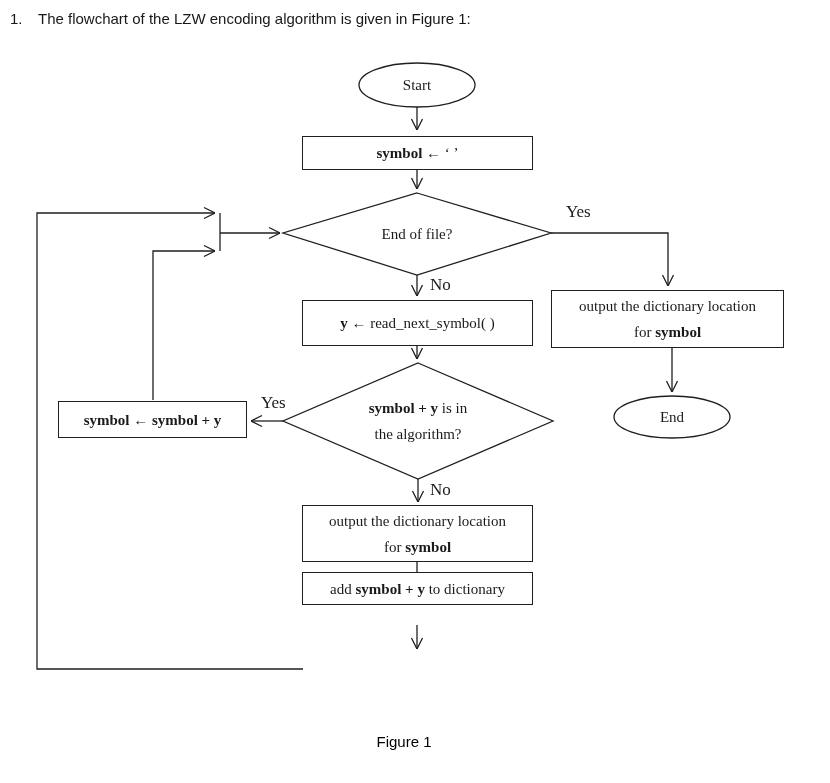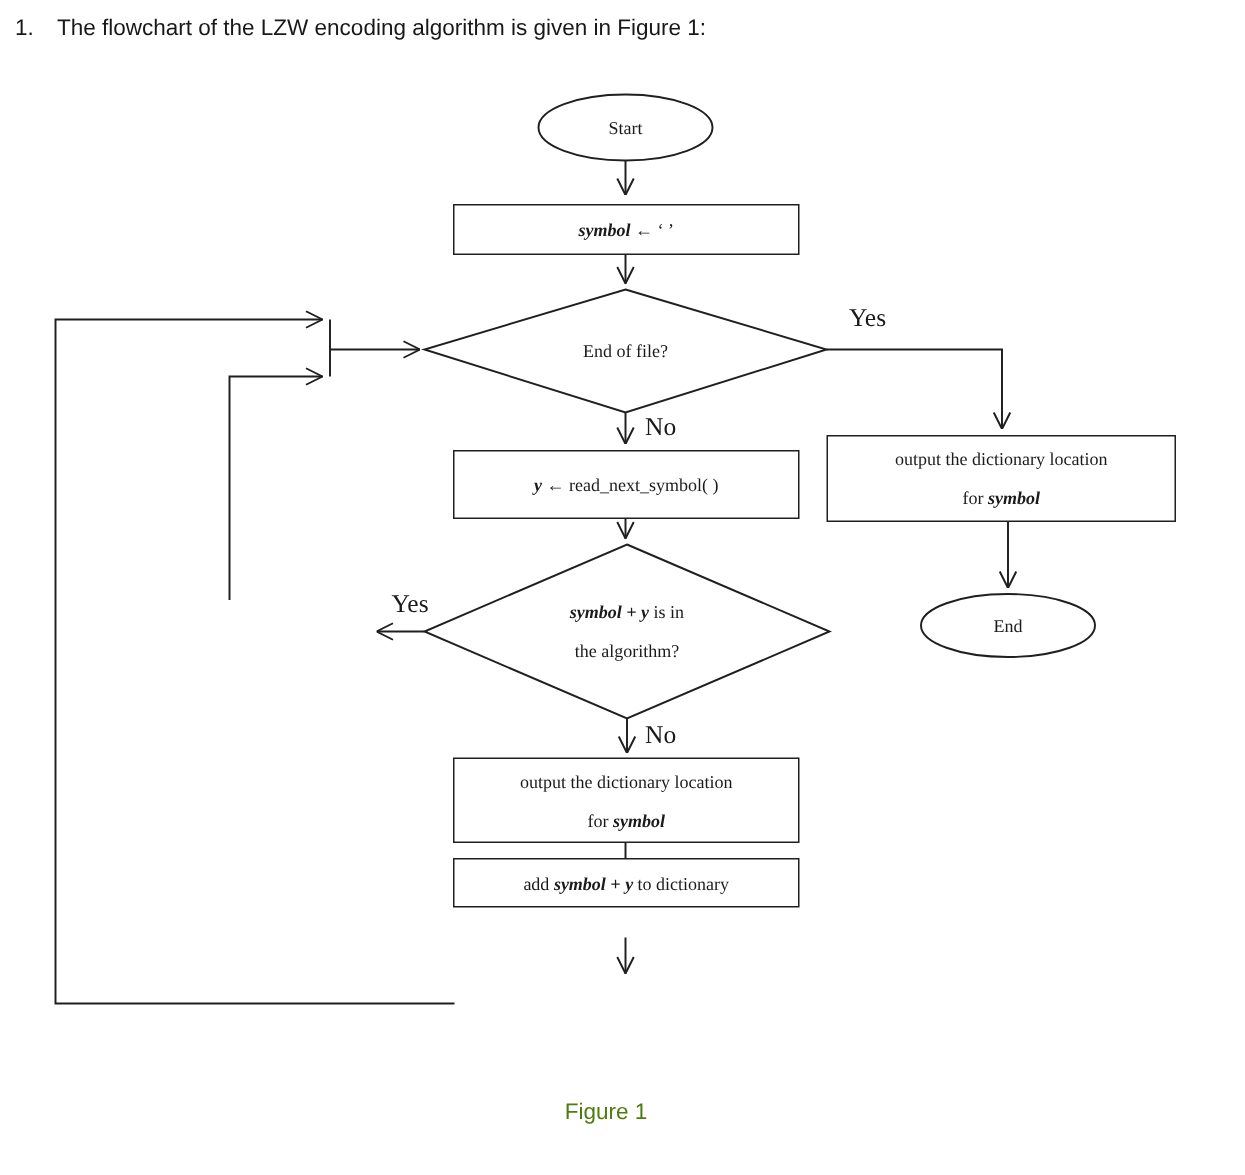--- a/index.html
+++ b/index.html
@@ -23,41 +23,41 @@
   }
   .doc-title .num { width: 28px; }
   svg.wires { position: absolute; left: 0; top: 0; }
   .node {
     position: absolute;
     display: flex;
     flex-direction: column;
     align-items: center;
     justify-content: center;
     text-align: center;
-    font-size: 12px;
+    font-size: 15px;
     line-height: 26px;
     box-sizing: border-box;
     white-space: nowrap;
   }
   .rectbox { border: 1.4px solid #1f1f1f; background: #ffffff; }
-  .bi { font-weight: bold; font-style: italic; }
+  .bi { font-weight: bold; }
   .edge-label {
     position: absolute;
     font-size: 17px;
     line-height: 20px;
   }
   .figure-caption {
     position: absolute;
     left: 304px;
     top: 733px;
     width: 200px;
     text-align: center;
     font-family: "Liberation Sans", sans-serif;
     font-size: 15px;
-    color: #4d7c0f;
+    color: #000000;
   }
 </style>
 </head>
 <body>
 
 <div class="canvas">
 
   <div class="doc-title">
     <span class="num">1.</span>
     <span>The flowchart of the LZW encoding algorithm is given in Figure 1:</span>
@@ -128,20 +128,23 @@
 
   <div class="node" style="left:614px;top:396px;width:116px;height:42px;text-align:center;">
     <span>End</span>
   </div>
 
   <div class="node" style="left:318px;top:393px;width:200px;height:56px;">
     <div><span class="bi">symbol + y</span><span> is in</span></div>
     <div>the algorithm?</div>
   </div>
 
+  <div class="node rectbox bi" style="left:58px;top:401px;width:189px;height:37px;">
+    <span>symbol ← symbol + y</span>
+  </div>
 
   <div class="node rectbox" style="left:302px;top:505px;width:231px;height:57px;">
     <div>output the dictionary location</div>
     <div><span>for </span><span class="bi">symbol</span></div>
   </div>
 
   <div class="node rectbox" style="left:302px;top:572px;width:231px;height:33px;">
     <div><span>add </span><span class="bi">symbol + y</span><span> to dictionary</span></div>
   </div>
 

